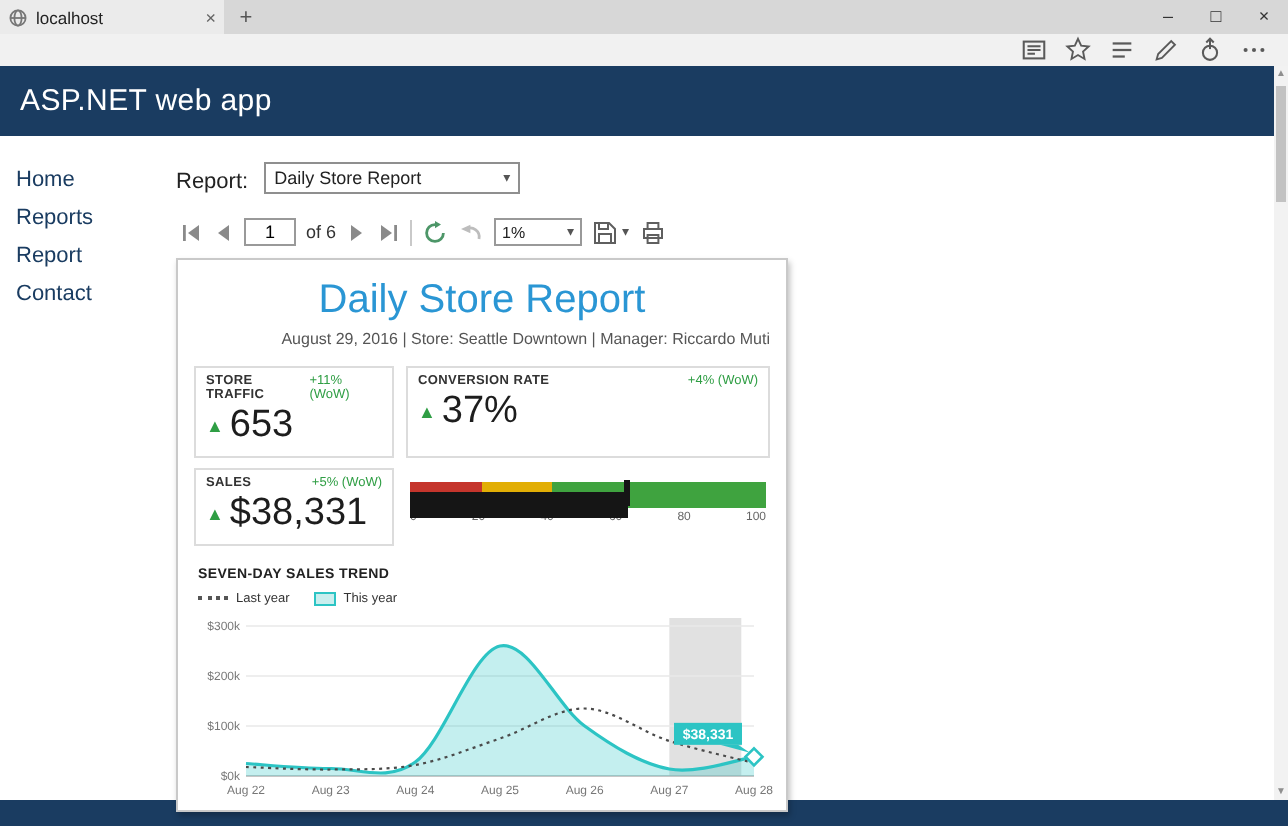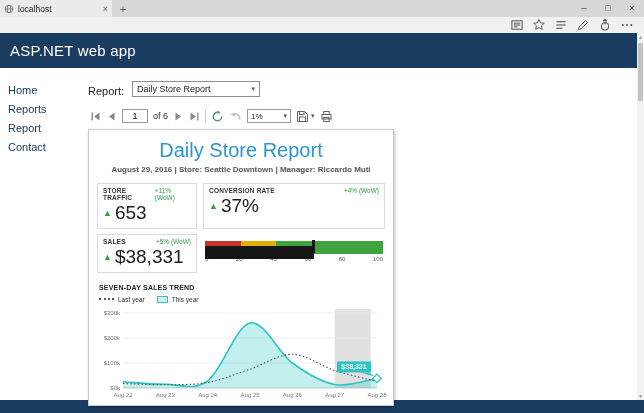--- a/index.html
+++ b/index.html
@@ -35,21 +35,21 @@
   .viewer-toolbar{display:flex;align-items:center;gap:5px;height:20px;padding:0 2px;}
   .page-input{width:26px;height:14px;border:1px solid #999;font-size:9px;text-align:center;font-family:"Liberation Sans",sans-serif;}
   .of{font-size:9px;color:#333;}
   .sep{width:1px;height:13px;background:#c9c9c9;}
   .zoom{width:44px;height:14px;border:1px solid #999;background:#fff;display:flex;align-items:center;justify-content:space-between;padding:0 3px;font-size:8px;color:#222;}
   .zoom .caret{font-size:7px;color:#555;}
   .save-caret{font-size:7px;color:#555;margin-left:-3px;}
 
   .report-page{margin-top:3px;width:306px;min-height:256px;border:1px solid #c9c9c9;box-shadow:1px 2px 3px rgba(0,0,0,.25);background:#fff;padding:9px 8px 6px;}
   .rpt-title{text-align:center;font-size:20px;font-weight:400;color:#2a96d4;}
-  .rpt-meta{text-align:center;font-size:8px;color:#555;margin-top:3px;font-weight:bold;}
+  .rpt-meta{text-align:right;font-size:8px;color:#555;margin-top:3px;}
 
   .kpi-grid{display:grid;grid-template-columns:100px 1fr;gap:5px 6px;margin-top:9px;}
   .kpi{border:1px solid #dcdcdc;padding:3px 5px 4px;background:#fff;}
   .kpi-head{display:flex;justify-content:space-between;align-items:baseline;}
   .kpi-label{font-size:6.5px;font-weight:bold;color:#333;letter-spacing:.2px;}
   .kpi-delta{font-size:6.5px;color:#2f9e44;}
   .kpi-value{display:flex;align-items:center;gap:3px;margin-top:2px;}
   .kpi-arrow{color:#2f9e44;font-size:9px;line-height:1;}
   .kpi-num{font-size:19px;font-weight:normal;color:#1d1d1d;line-height:1.1;}
 

